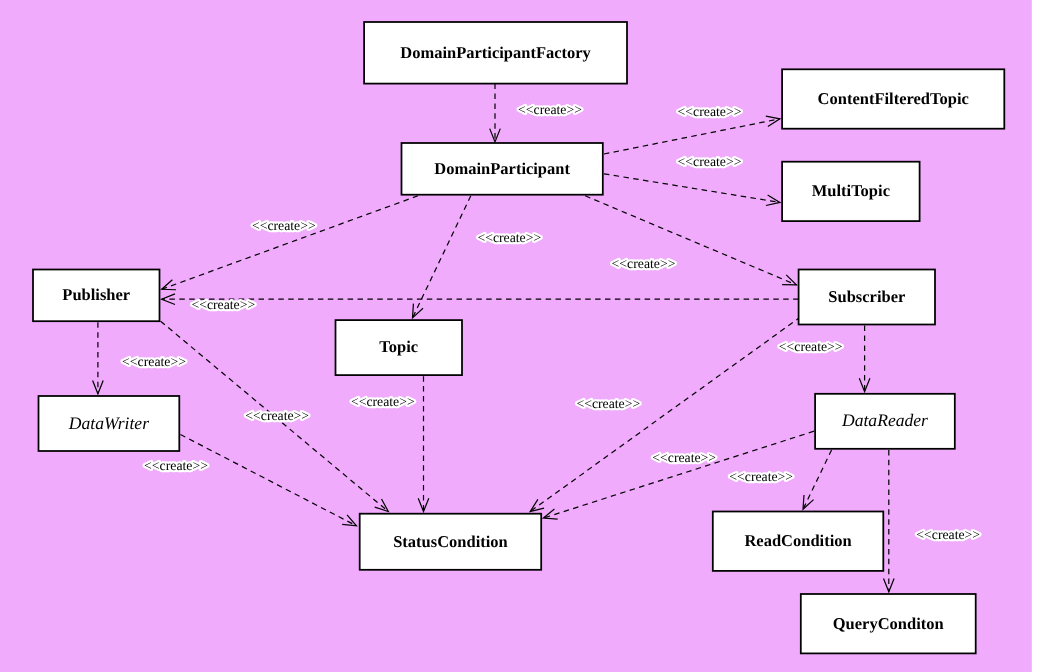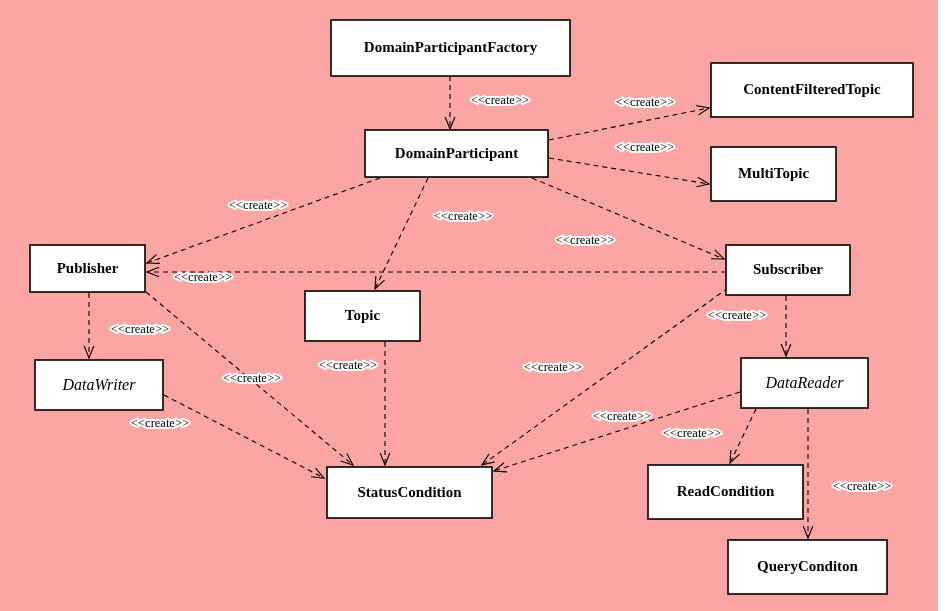--- a/index.html
+++ b/index.html
@@ -11,21 +11,21 @@
   body {
     width: 949px;
     height: 611px;
     overflow: hidden;
     font-family: "Liberation Serif", "DejaVu Serif", serif;
   }
   #diagram-root {
     position: relative;
     width: 938px;
     height: 611px;
-    background: #fca5a5;
+    background: #f0abfc;
   }
   svg#uml-canvas {
     position: absolute;
     left: 0;
     top: 0;
     width: 949px;
     height: 611px;
     display: block;
   }
   .uml-box rect {

